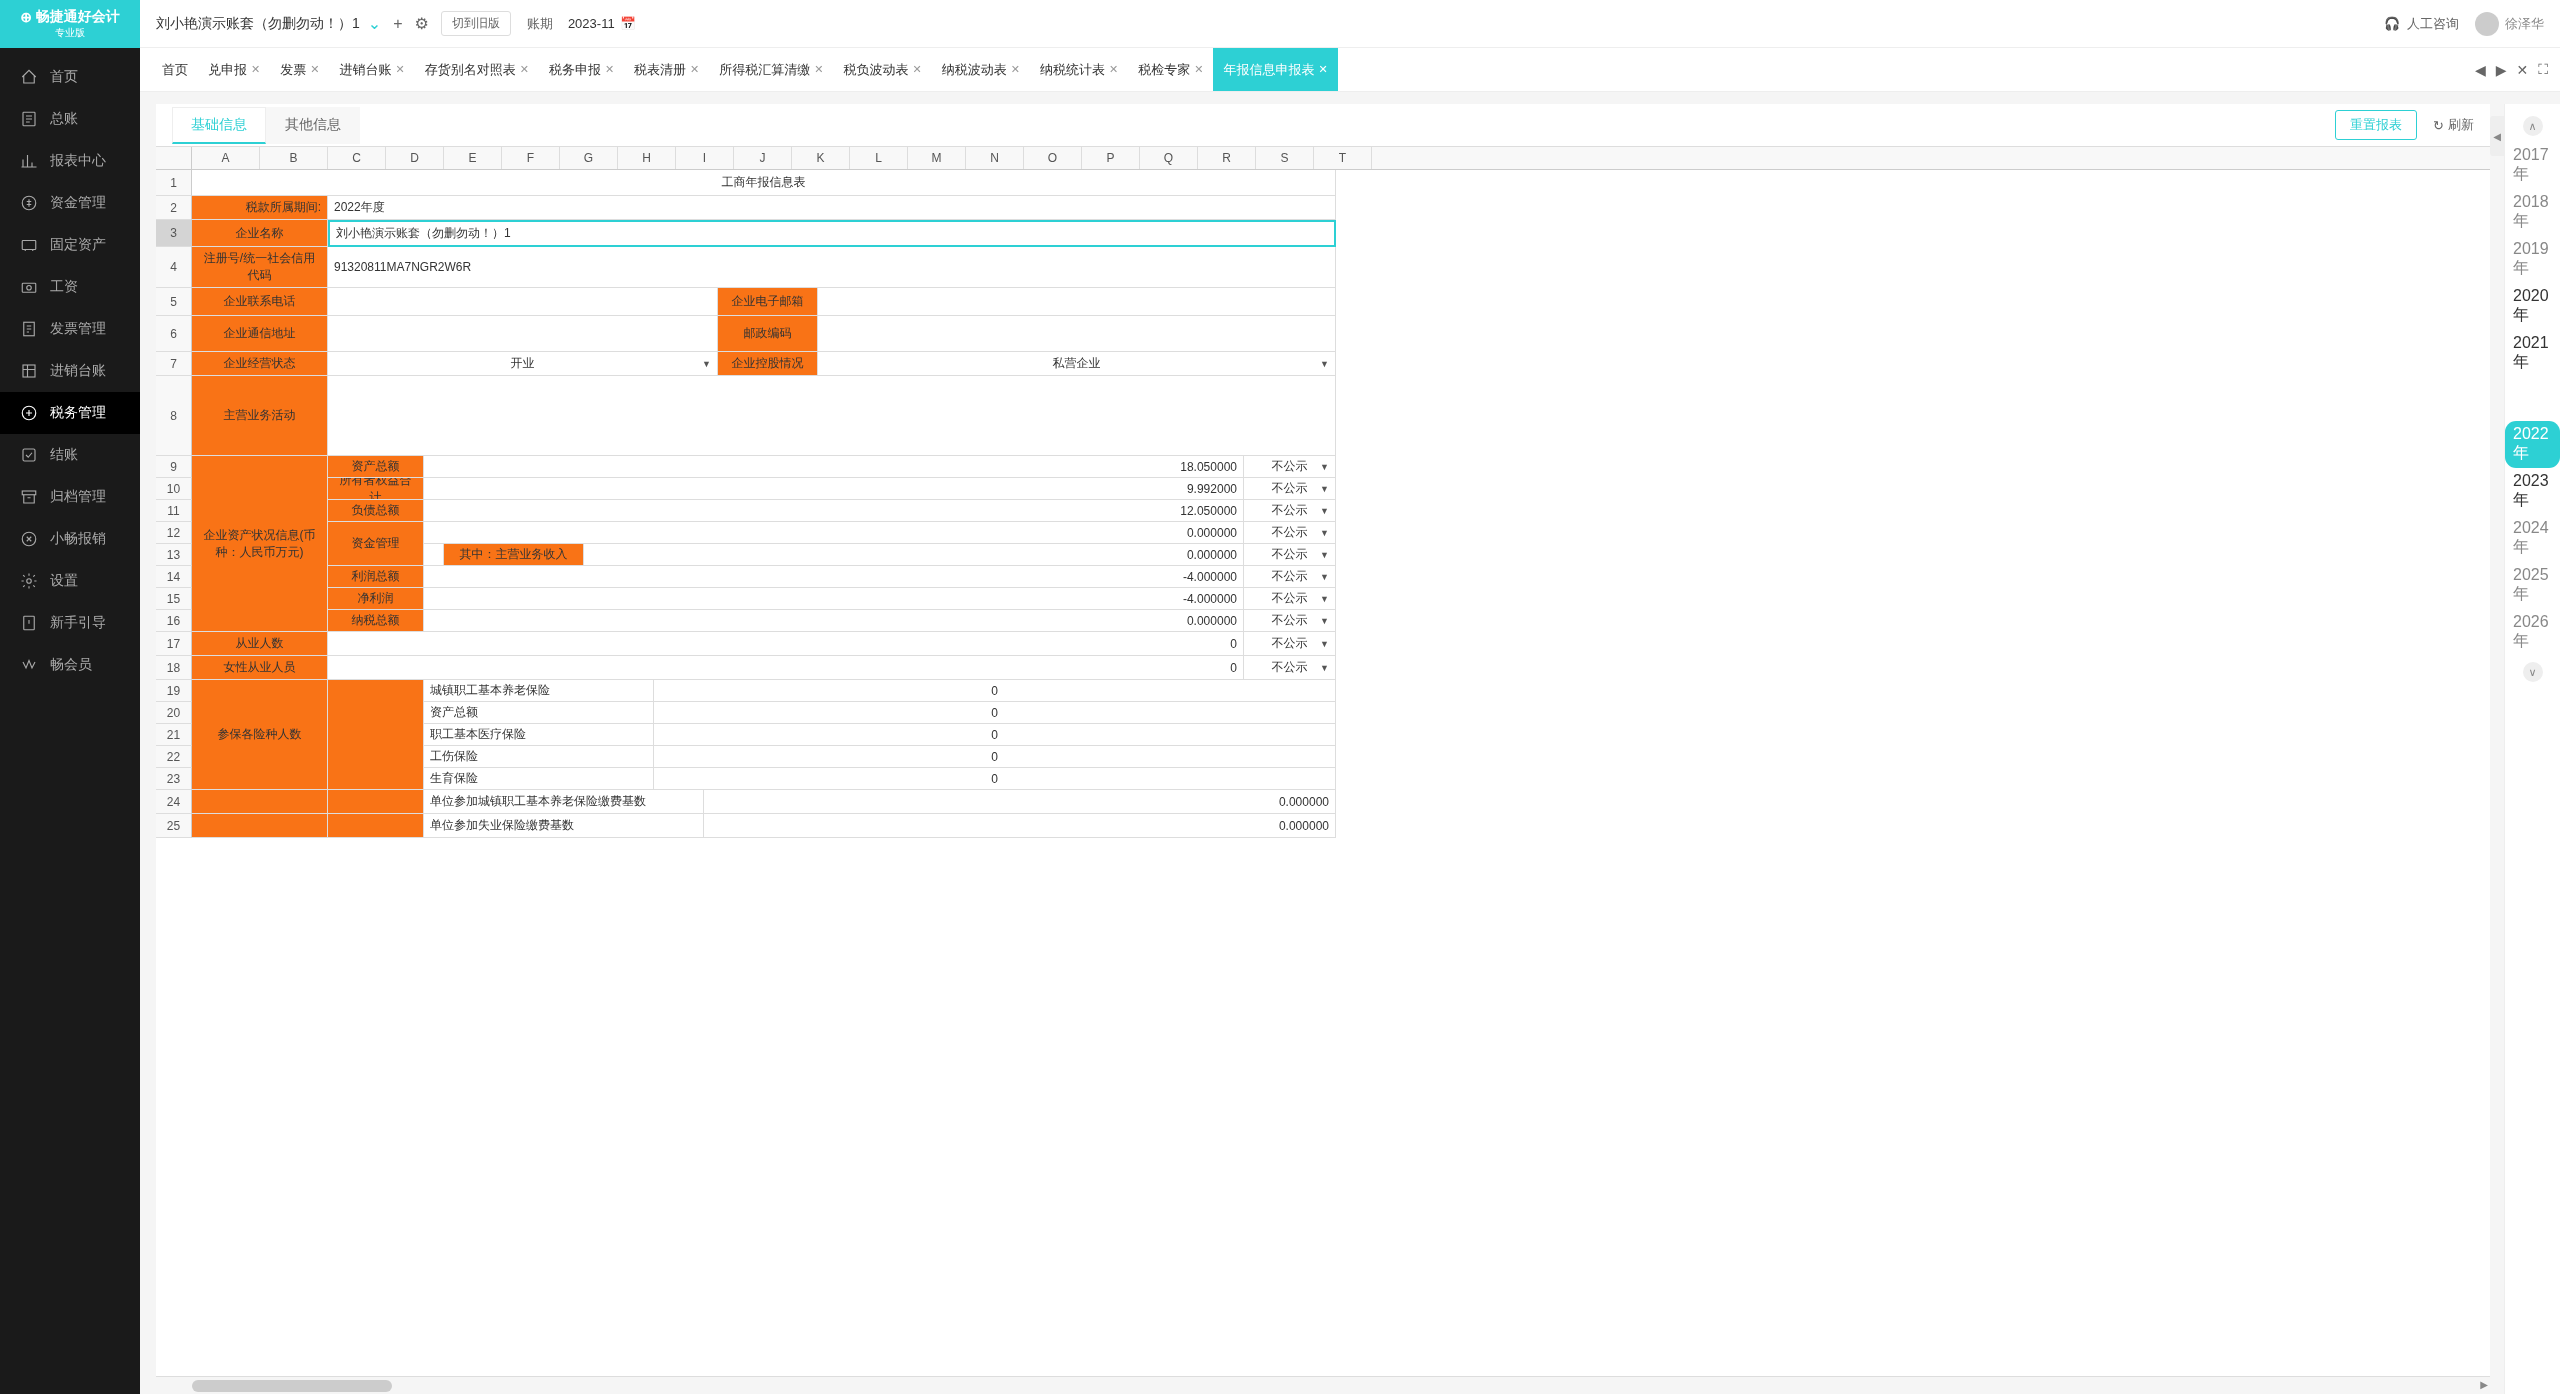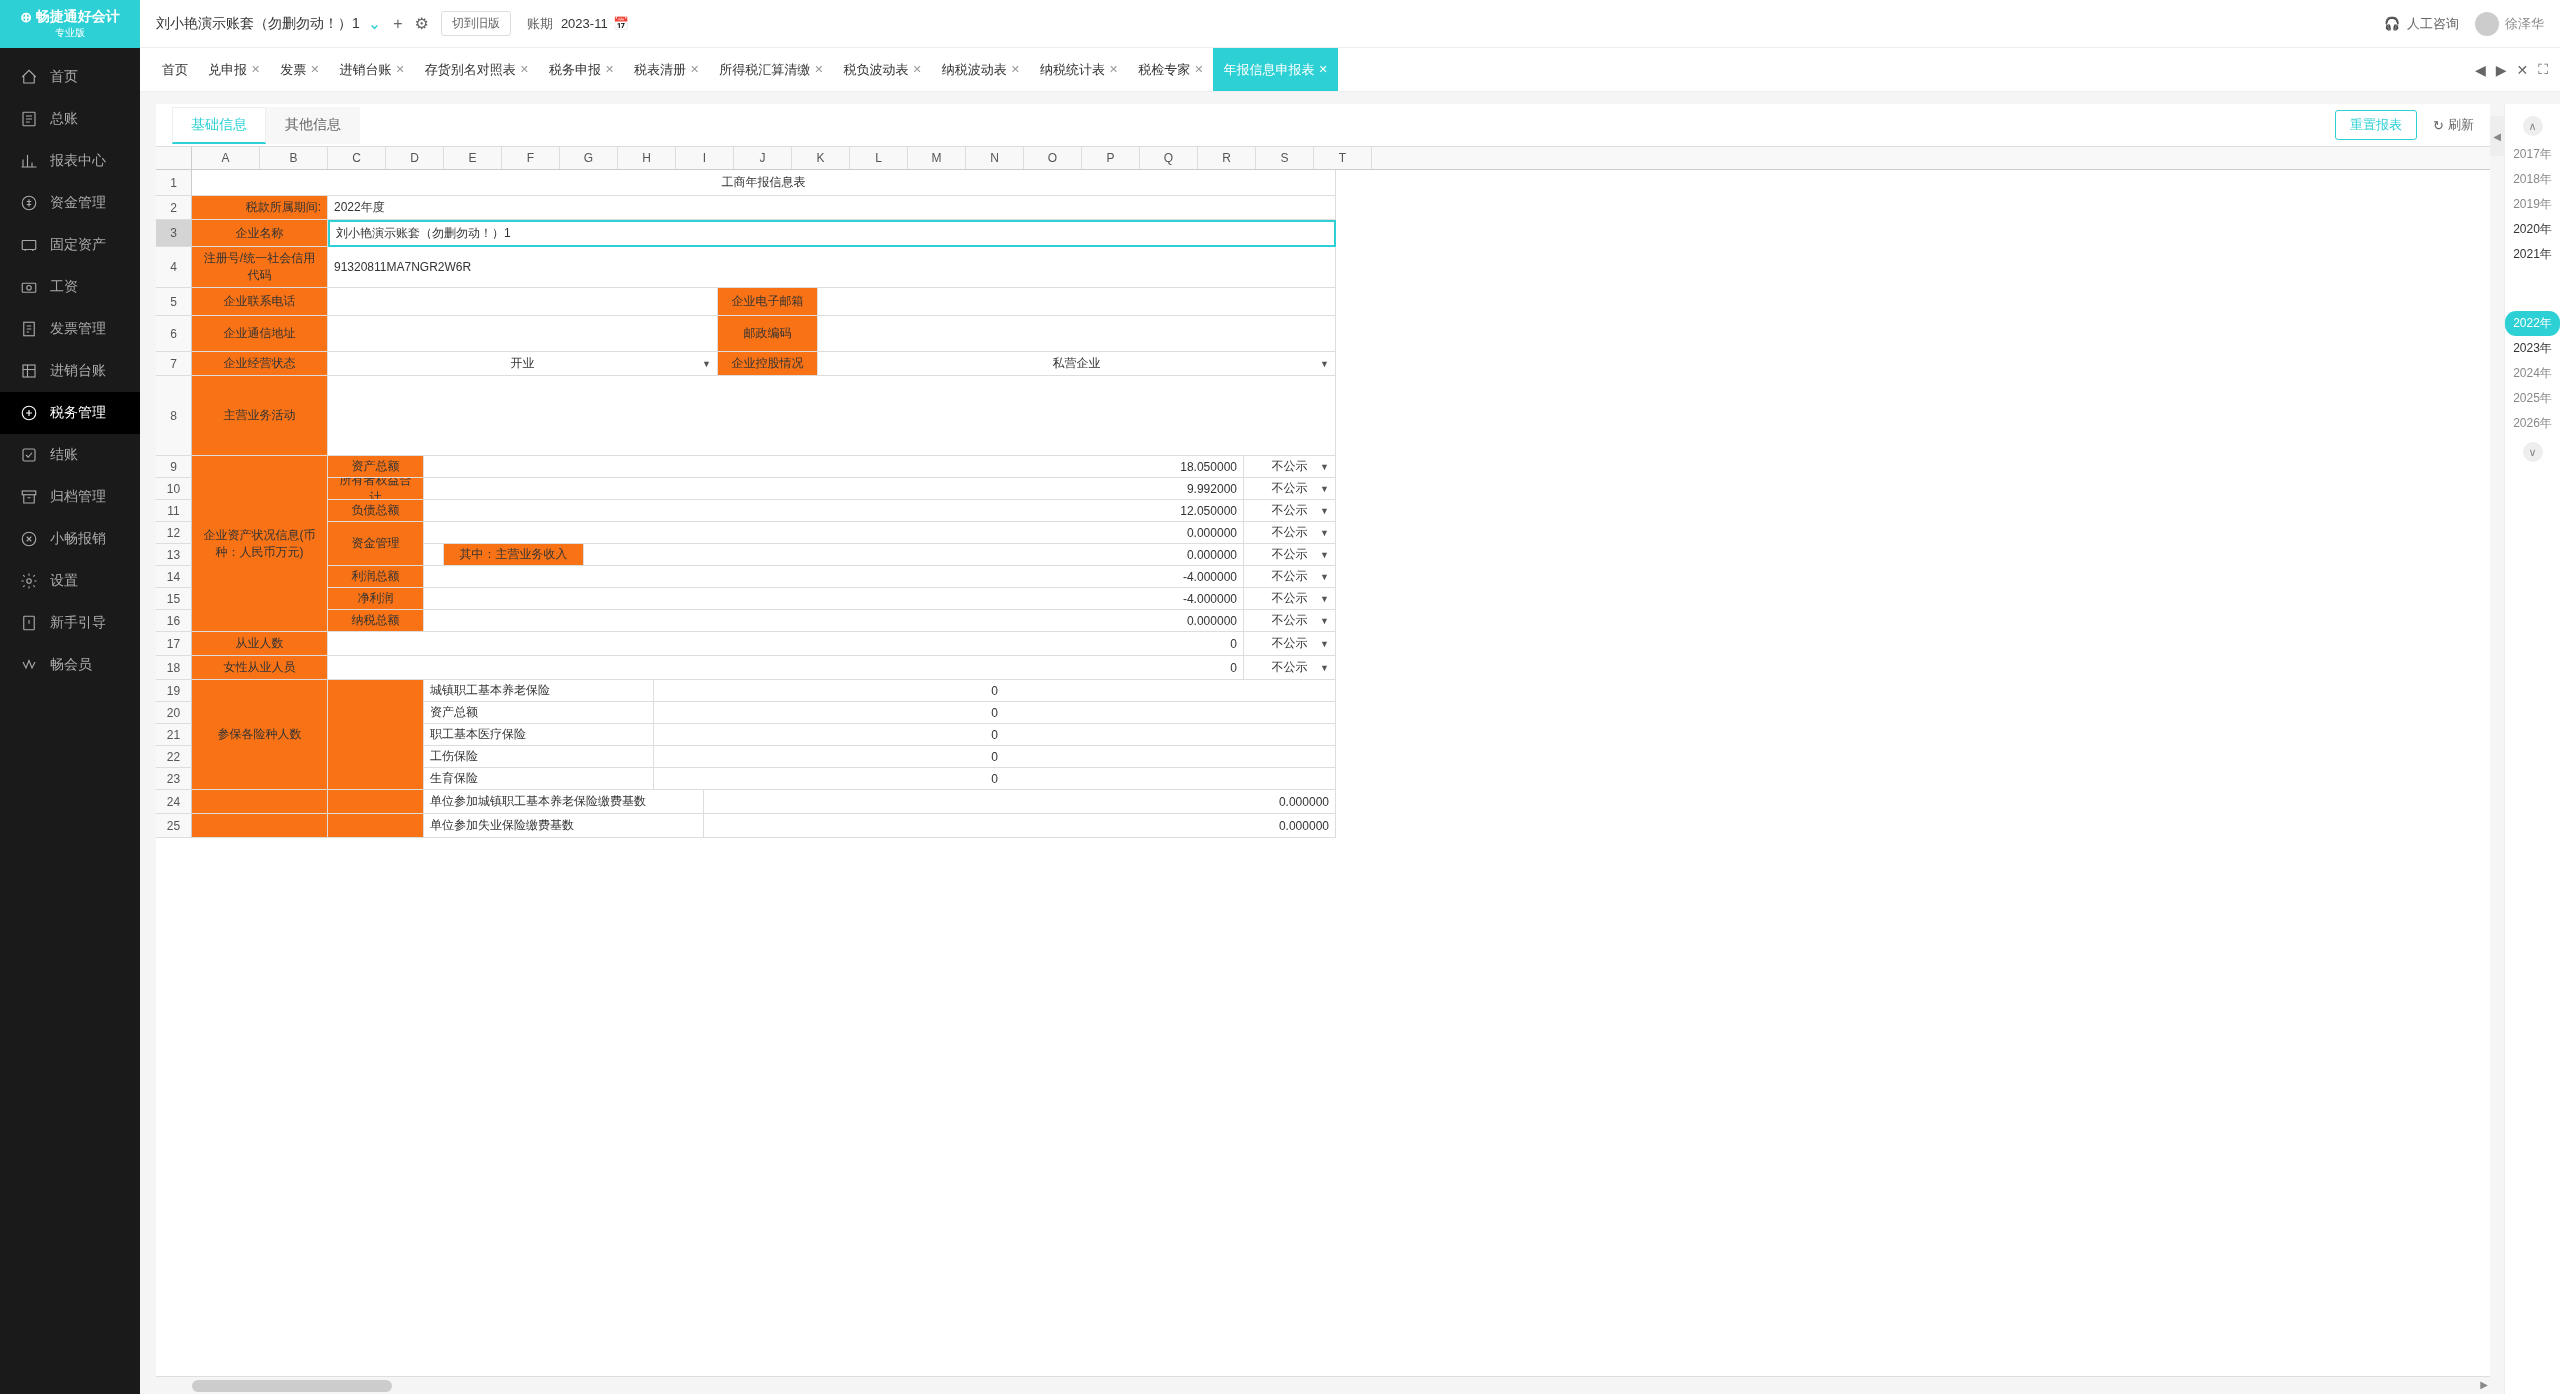--- a/index.html
+++ b/index.html
@@ -19,21 +19,21 @@
     
     
     .main { flex: 1; display: flex; flex-direction: column; overflow: hidden; }
     
     
     .topbar { height: 48px; display: flex; align-items: center; padding: 0 16px; border-bottom: 1px solid #eee; }
     .account-name { font-size: 14px; color: #333; margin-right: 8px; }
     .topbar .chev { color: #2dd0d4; font-size: 16px; margin-right: 12px; cursor: pointer; }
     .topbar .plus, .topbar .gear { font-size: 16px; color: #666; margin-right: 12px; cursor: pointer; }
     .old-ver { border: 1px solid #ddd; padding: 3px 10px; border-radius: 3px; font-size: 12px; color: #666; margin-right: 16px; cursor: pointer; }
-    .period-label { font-size: 13px; color: #666; margin-right: 8px; }
+    .period-label { font-size: 13px; color: #666; margin-right: 15px; }
     .period-val { font-size: 13px; color: #333; margin-right: 6px; }
     .cal-icon { color: #2dd0d4; cursor: pointer; }
     .topbar-right { margin-left: auto; display: flex; align-items: center; gap: 16px; }
     .consult { display: flex; align-items: center; gap: 6px; color: #666; font-size: 13px; cursor: pointer; }
     .user { display: flex; align-items: center; gap: 6px; color: #888; font-size: 13px; }
     .avatar { width: 24px; height: 24px; border-radius: 50%; background: #ccc; }
     
     
     .tabs { height: 44px; display: flex; align-items: center; padding: 0 12px; border-bottom: 1px solid #eee; position: relative; }
     .tab { padding: 0 10px; font-size: 13px; color: #333; display: flex; align-items: center; gap: 4px; height: 100%; cursor: pointer; white-space: nowrap; }
@@ -69,21 +69,21 @@
     .cell.label { background: #f97316; justify-content: center; text-align: center; }
     .cell.center { justify-content: center; }
     .cell.right { justify-content: flex-end; }
     .cell.selected { border: 2px solid #2dd0d4; }
     .dd { position: relative; }
     .dd::after { content: "▼"; position: absolute; right: 6px; font-size: 9px; color: #555; }
     
     
     .year-rail { width: 56px; background: #fff; border-left: 1px solid #eee; display: flex; flex-direction: column; align-items: center; padding: 12px 0; gap: 6px; }
     .rail-arrow { width: 20px; height: 20px; border-radius: 50%; background: #eee; color: #888; display: flex; align-items: center; justify-content: center; font-size: 11px; cursor: pointer; }
-    .year-item { font-size: 12px; color: #888; padding: 4px 8px; cursor: pointer; }
+    .year-item { font-size: 16px; color: #888; padding: 4px 8px; cursor: pointer; }
     .year-item.active { background: #2dd0d4; color: #fff; border-radius: 11px; margin-top: 44px; }
     .year-item.dark { color: #333; }
     
     .rail-collapse { width: 14px; display: flex; align-items: flex-start; padding-top: 12px; background: #f5f5f5; }
     .collapse-btn { width: 14px; height: 40px; background: #eee; display: flex; align-items: center; justify-content: center; font-size: 10px; color: #888; cursor: pointer; border-radius: 3px 0 0 3px; }
     
     .hscroll { height: 18px; background: #f5f5f5; border-top: 1px solid #ddd; position: relative; }
     .hscroll-thumb { position: absolute; left: 36px; top: 3px; height: 12px; width: 200px; background: #ccc; border-radius: 6px; }
     .hscroll-end { position: absolute; right: 2px; top: 2px; font-size: 10px; color: #888; }
     

